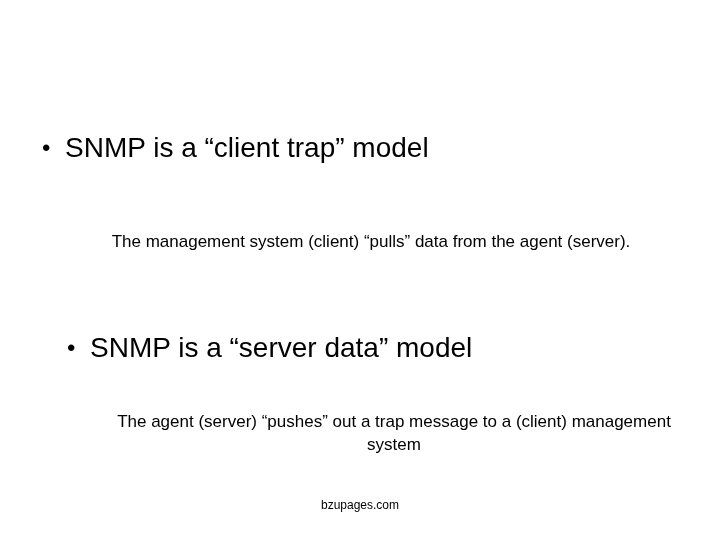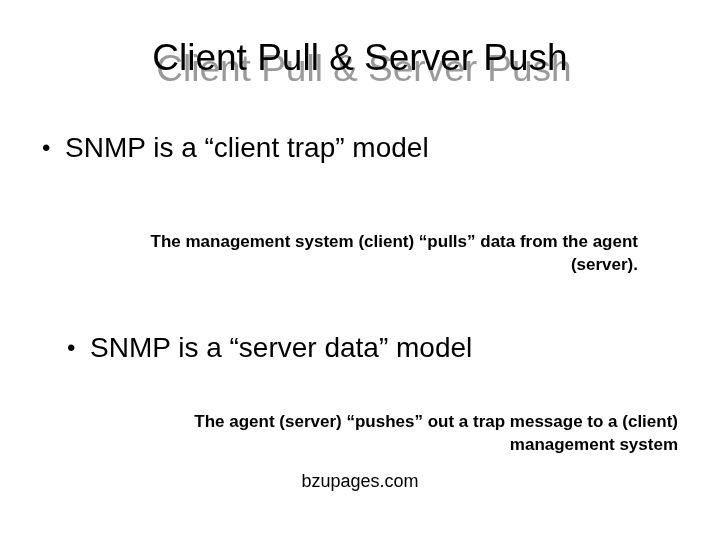--- a/index.html
+++ b/index.html
@@ -69,54 +69,53 @@
   #bullet-2 {
     left: 67px;
     top: 331px;
   }
 
   
   .body-para {
     position: absolute;
     font-size: 17px;
     line-height: 23px;
-    font-weight: 700;
+    font-weight: 400;
     color: #000000;
-    text-align: right;
+    text-align: center;
   }
   #para-1 {
     left: 104px;
     top: 230px;
     width: 534px;
   }
   #para-2 {
     left: 110px;
     top: 410px;
     width: 568px;
   }
 
   
   .footer {
     position: absolute;
     left: 0;
-    top: 472px;
+    top: 496px;
     width: 720px;
     text-align: center;
-    font-size: 18px;
+    font-size: 12px;
     line-height: 18px;
     font-weight: 400;
     color: #000000;
   }
 </style>
 </head>
 <body>
 
 <div id="slide">
 
-  <div class="slide-title">Client Pull &amp; Server Push</div>
 
   <div class="bullet-row" id="bullet-1">
     <span class="bullet-glyph">•</span>
     <span class="bullet-text">SNMP is a “client trap” model</span>
   </div>
 
   <div class="body-para" id="para-1">The management system (client) “pulls” data from the agent (server).</div>
 
   <div class="bullet-row" id="bullet-2">
     <span class="bullet-glyph">•</span>

